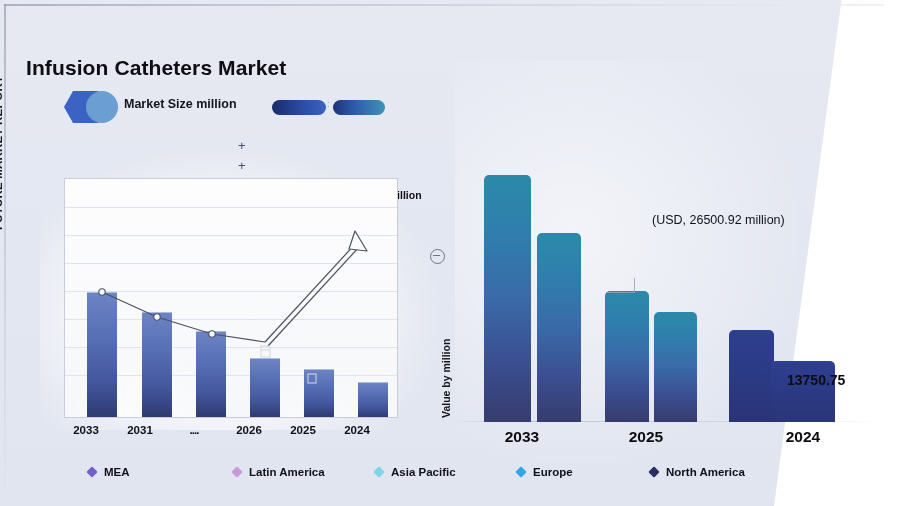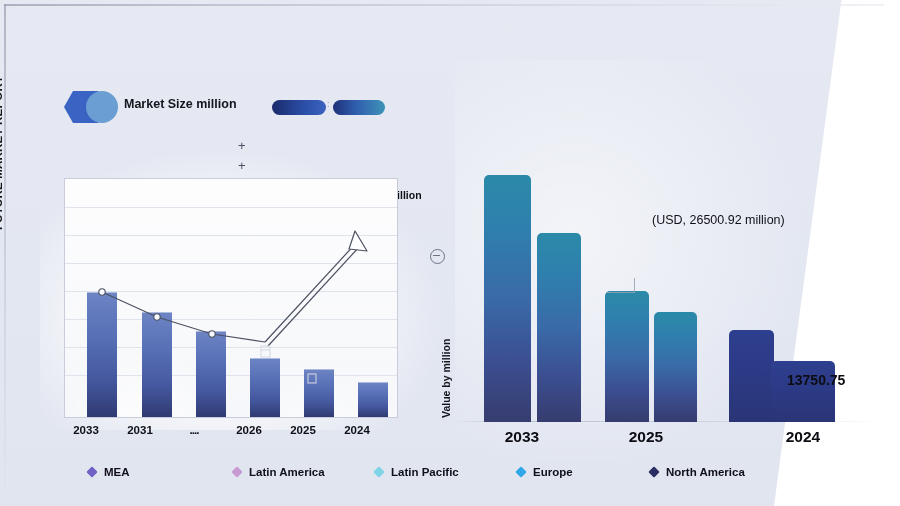--- a/index.html
+++ b/index.html
@@ -169,20 +169,21 @@
 <body>
 
 <div class="canvas">
 
   <div class="panel"></div>
   <div class="panel-top-line"></div>
   <div class="panel-left-line"></div>
   <div class="blob-left"></div>
   <div class="blob-right"></div>
 
+  <div class="left-title">Infusion Catheters Market</div>
 
   <div class="logo-mark">
     <svg width="66" height="38" viewBox="0 0 66 38">
       <path d="M2 19 L11 3 L36 3 L45 19 L36 35 L11 35 Z" fill="#3a63c4"></path>
       <circle cx="40" cy="19" r="16" fill="#6b9ed2"></circle>
       <path d="M24 3 L36 3 L45 19 L36 35 L24 35 Z" fill="#4a73c8" opacity="0.0"></path>
     </svg>
   </div>
 
   <div class="legend-caption">Market Size million</div>
@@ -265,21 +266,21 @@
     <div class="leg" style="left:88px">
       <span class="dia" style="background: rgb(111, 98, 196);"></span>
       <span>MEA</span>
     </div>
     <div class="leg" style="left:233px">
       <span class="dia" style="background: rgb(199, 154, 212);"></span>
       <span>Latin America</span>
     </div>
     <div class="leg" style="left:375px">
       <span class="dia" style="background: rgb(127, 212, 232);"></span>
-      <span>Latin Pacific</span>
+      <span>Asia Pacific</span>
     </div>
     <div class="leg" style="left:517px">
       <span class="dia" style="background: rgb(47, 167, 232);"></span>
       <span>Europe</span>
     </div>
     <div class="leg" style="left:650px">
       <span class="dia" style="background: rgb(42, 47, 99);"></span>
       <span>North America</span>
     </div>
   </div>

